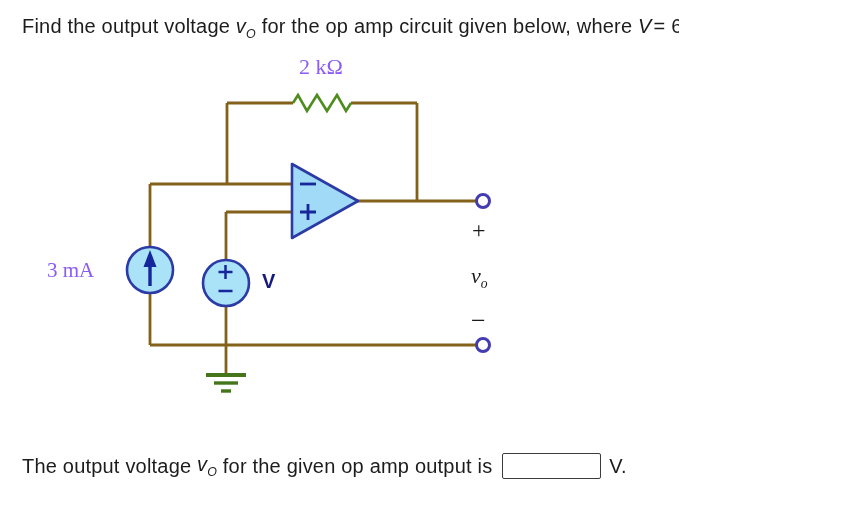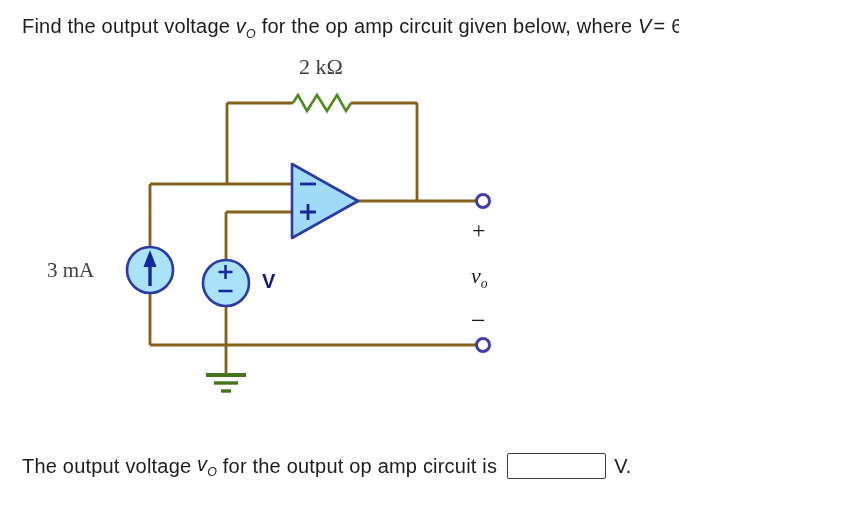--- a/index.html
+++ b/index.html
@@ -9,21 +9,21 @@
   }
   .qtext {
     position:absolute; left:22px; top:15px;
     font-size:20px; letter-spacing:.2px; color:#1c1c1c; white-space:pre;
   }
   .var { font-style:italic; }
   .var-gap { margin-right:2px; }
   sub.varsub { font-size:.62em; font-style:italic; }
   .schematic { position:absolute; left:0; top:0; }
   .clabel {
-    position:absolute; font-family:"Liberation Serif", serif; color:#404040;
+    position:absolute; font-family:"Liberation Serif", serif; color:#8b5cf6;
     white-space:pre; line-height:1;
   }
   .lbl-resistor { left:321px; top:56px; font-size:22px; transform:translateX(-50%); }
   .lbl-current  { left:47px;  top:260px; font-size:21px; }
   .lbl-vsource  { left:262px; top:271px; font-size:20px; font-weight:700;
                   font-family:"Liberation Sans", sans-serif; color:#161a7e; }
   .lbl-outplus  { left:472px; top:218px; font-size:24px; color:#1a1a1a; }
   .lbl-outvo    { left:471px; top:265px; font-size:22px; font-style:italic; color:#1a1a1a; }
   .lbl-outminus { left:471px; top:308px; font-size:26px; color:#1a1a1a; }
   .answer-line {
@@ -84,18 +84,18 @@
   <span class="clabel lbl-resistor">2 kΩ</span>
   <span class="clabel lbl-current">3 mA</span>
   <span class="clabel lbl-vsource">V</span>
   <span class="clabel lbl-outplus">+</span>
   <span class="clabel lbl-outvo"><span>v</span><sub class="varsub">o</sub></span>
   <span class="clabel lbl-outminus">−</span>
 
   <div class="answer-line">
     <span class="txt">The output voltage </span>
       <span class="var"><span>v</span><sub class="varsub">O</sub></span>
-      <span class="txt"> for the output op amp circuit is</span>
+      <span class="txt"> for the given op amp output is</span>
     <input class="answer-box" type="text" value="" style="">
     <span class="txt">V.</span>
   </div>
 
 </div>
 
 </body></html>

